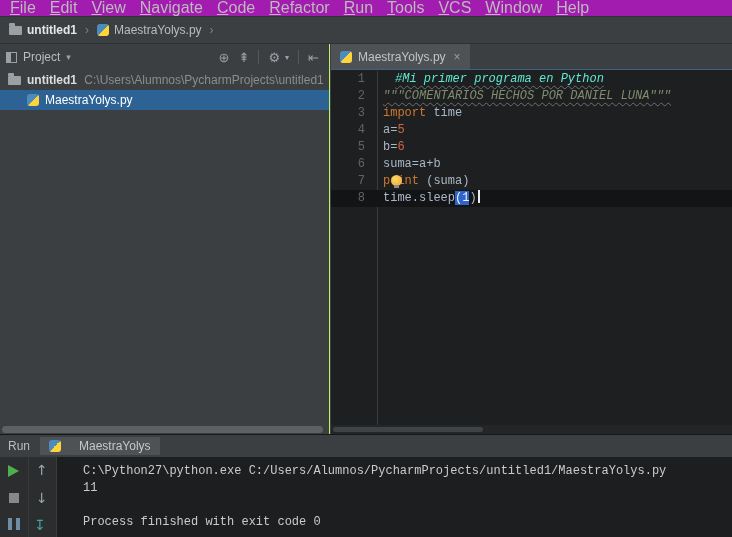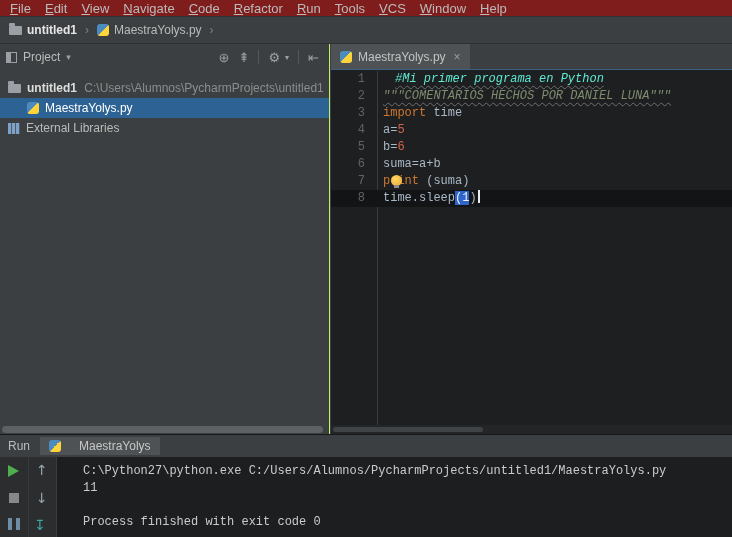--- a/index.html
+++ b/index.html
@@ -8,23 +8,23 @@
   body {
     position:relative; overflow:hidden;
     background:#3c3f41;
     font-family:"Liberation Sans", sans-serif;
     -webkit-font-smoothing:antialiased;
   }
 
   
   .menubar {
     position:absolute; top:0; left:0; right:0; height:17px;
-    background:#7f1d1d; border-bottom:1px solid #303234;
+    background:#a21caf; border-bottom:1px solid #303234;
     display:flex; align-items:center; padding-left:3px;
-    font-size:13px; color:#bbbbbb;
+    font-size:16px; color:#bbbbbb;
   }
   .menu-item { display:inline-block; padding:0 7px; cursor:default; }
   .menu-item::first-letter { text-decoration:underline; }
 
   
   .breadcrumbbar {
     position:absolute; top:17px; left:0; right:0; height:27px;
     background:#3c3f41; border-bottom:1px solid #2e3032;
     display:flex; align-items:center; padding-left:7px;
     font-size:12px; color:#bbbbbb;
@@ -49,21 +49,21 @@
   
   .project-panel { position:absolute; left:0; top:0; width:330px; height:100%; background:#3c3f41; border-right:1px solid #bef264; }
   .project-header { height:26px; display:flex; align-items:center; padding:0 6px; font-size:12px; color:#bbbbbb; }
   .project-title-group { display:flex; align-items:center; gap:6px; flex:1; }
   .dd-arrow { font-size:9px; color:#9aa0a6; }
   .ph-icons { display:flex; align-items:center; gap:9px; padding-right:4px; }
   .ph-icon { color:#9aa0a6; font-size:13px; line-height:1; cursor:default; }
   .ph-divider { width:1px; height:14px; background:#55585a; }
   .gear-caret { font-size:8px; color:#9aa0a6; margin-left:-4px; }
 
-  .tree { font-size:12px; color:#bbbbbb;margin-top:8px; }
+  .tree { font-size:12px; color:#bbbbbb; }
   .tree-row { height:20px; display:flex; align-items:center; gap:6px; padding-left:8px; white-space:nowrap; overflow:hidden; }
   .tree-row.indent { padding-left:27px; }
   .tree-row.selected { background:#2d6294; color:#ffffff; }
   .tree-root-name { font-weight:bold; color:#dddddd; }
   .tree-path { color:#8c8c8c; margin-left:4px; }
 
   .project-scroll { position:absolute; left:0; bottom:0; width:329px; height:9px; background:#3c3f41; }
   .project-scroll .thumb { position:absolute; left:2px; right:6px; top:1px; bottom:1px; background:#5e6163; border-radius:4px; }
 
   
@@ -177,24 +177,20 @@
         <span class="folder-icon"></span>
         <span>
           <span class="tree-root-name">untitled1</span>
           <span class="tree-path">C:\Users\Alumnos\PycharmProjects\untitled1</span>
         </span>
       </div>
       <div class="tree-row indent selected">
         <span class="py-icon"></span>
         <span>MaestraYolys.py</span>
       </div>
-      <div class="tree-row">
-        <span class="libs-icon"></span>
-        <span>External Libraries</span>
-      </div>
     </div>
 
     <div class="project-scroll">
       <div class="thumb"></div>
     </div>
   </div>
 
   <div class="editor-area">
     <div class="tabstrip">
       <div class="tab">

